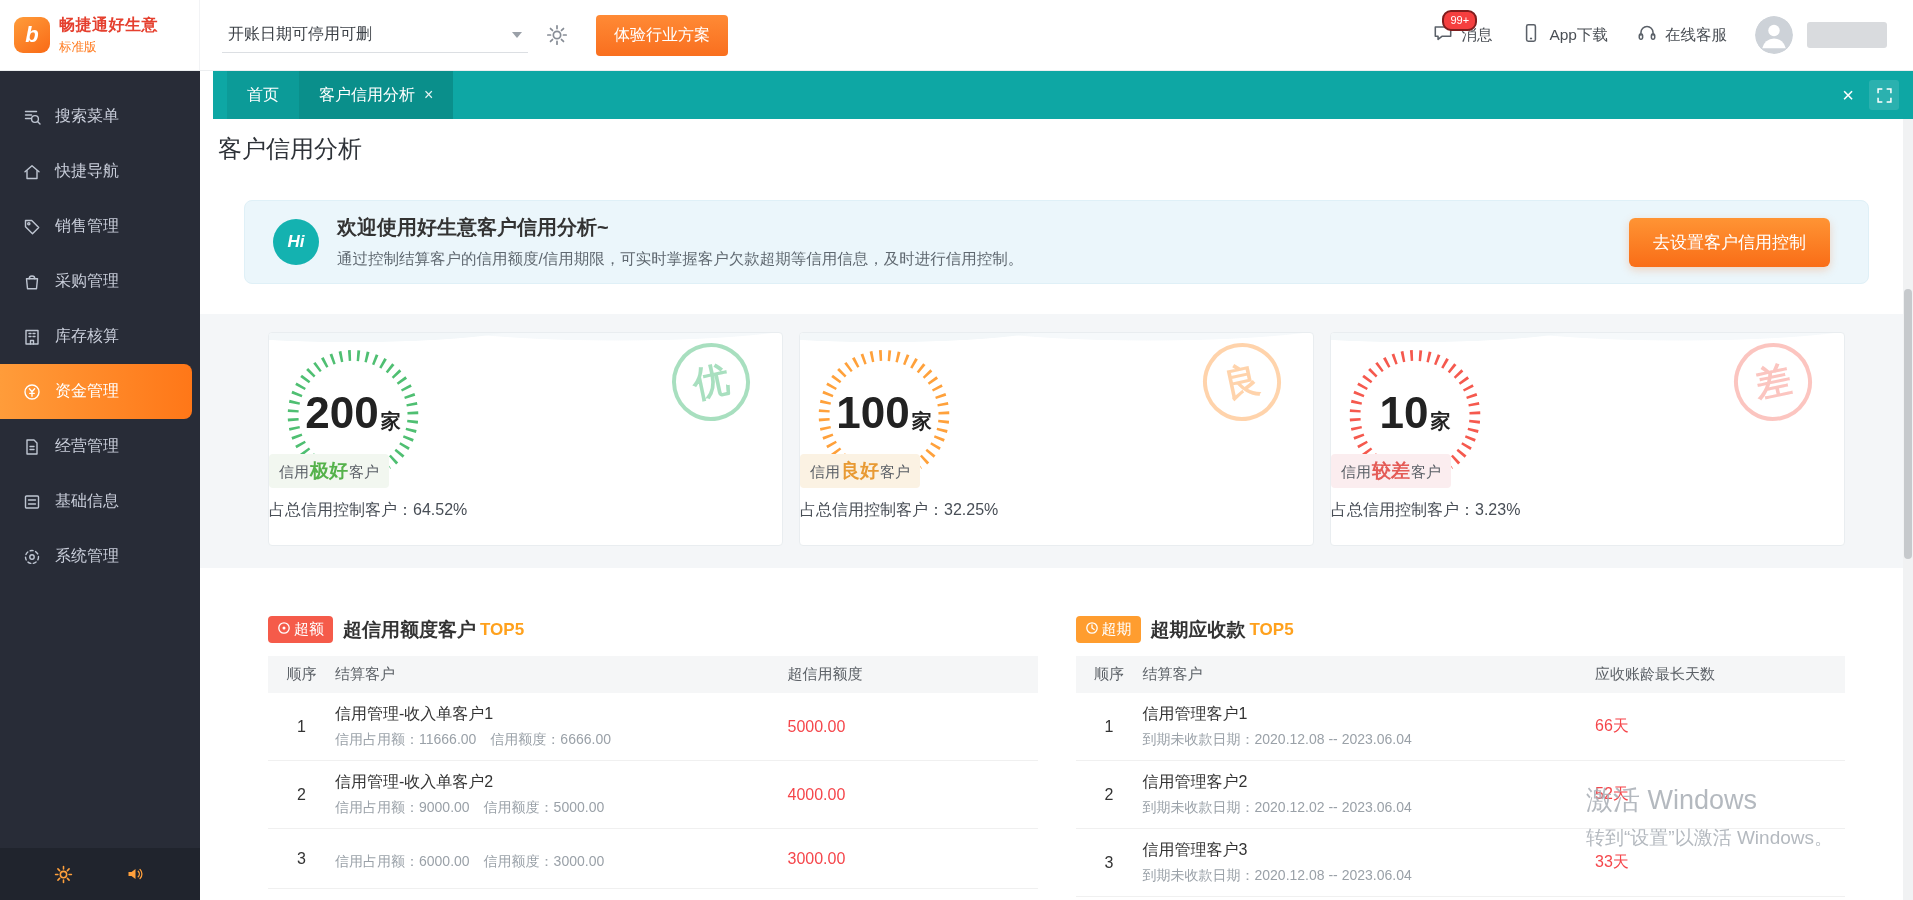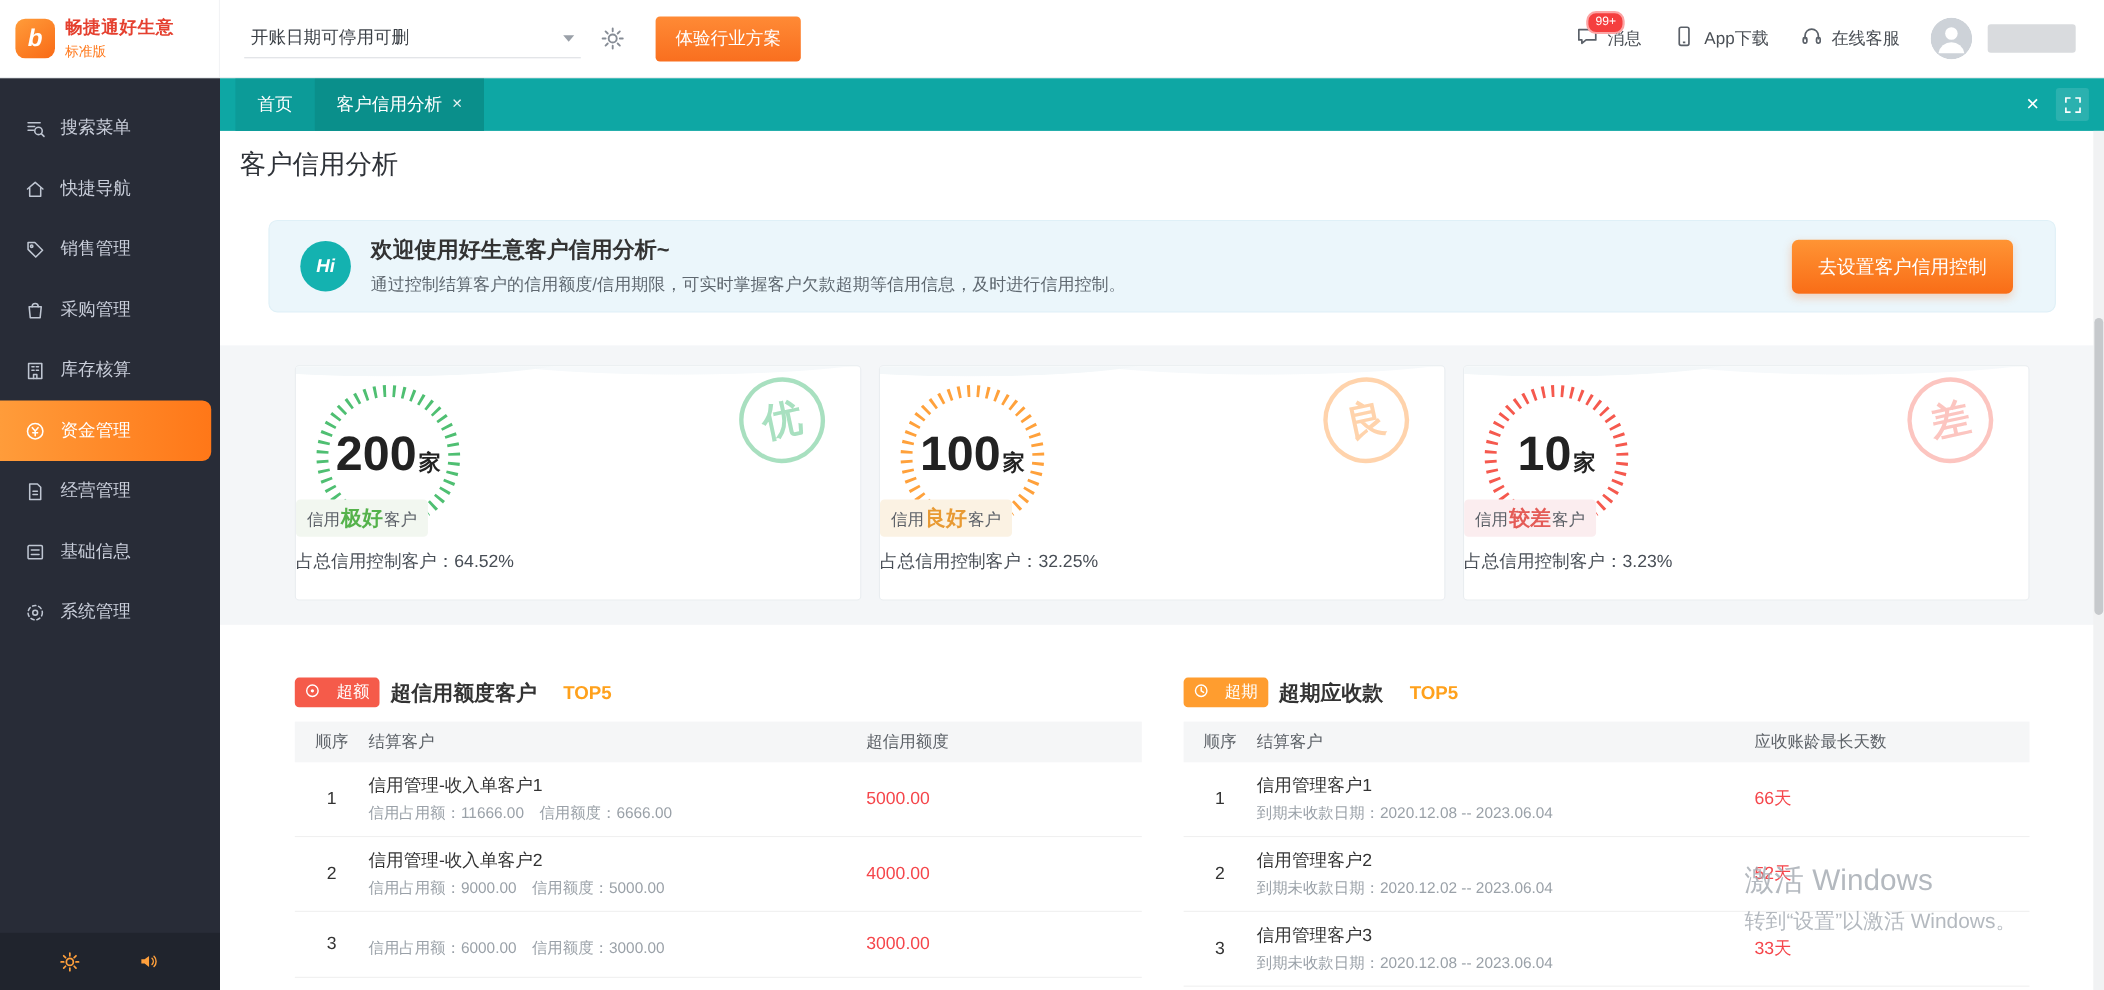--- a/index.html
+++ b/index.html
@@ -12,37 +12,37 @@
   .brand-logo{width:36px;height:36px;border-radius:9px;background:linear-gradient(145deg,#FF9C3A,#F96A16);color:#fff;font-weight:700;font-style:italic;font-size:22px;display:flex;align-items:center;justify-content:center}
   .brand-name{color:#E5402F;font-size:16px;font-weight:700;letter-spacing:.5px}
   .brand-sub{color:#FF7A1E;font-size:12.5px;margin-top:3px}
   .date-select{margin-left:22px;width:306px;height:36px;display:flex;align-items:center;justify-content:space-between;border-bottom:1px solid #DCDFE3;padding:0 6px;font-size:16px;color:#3A3F45;cursor:pointer}
   .caret{width:0;height:0;border-left:5px solid transparent;border-right:5px solid transparent;border-top:6px solid #9AA0A8}
   .top-gear{margin-left:18px;display:flex;align-items:center;cursor:pointer}
   .trial-btn{margin-left:28px;border:none;background:linear-gradient(180deg,#FF8A35,#F96F1F);color:#fff;font-size:16px;padding:10px 18px;border-radius:4px;cursor:pointer}
   .top-right{margin-left:auto;display:flex;align-items:center;gap:28px;padding-right:26px}
   .top-item{display:flex;align-items:center;gap:7px;cursor:pointer}
   .ticon-wrap{position:relative;display:flex;align-items:center}
-  .badge99{position:absolute;top:-12px;left:10px;background:#F53F3F;color:#fff;font-size:11px;line-height:1;padding:3px 6px;border-radius:9px;border:2px solid #fca5a5;white-space:nowrap}
+  .badge99{position:absolute;top:-12px;left:10px;background:#F53F3F;color:#fff;font-size:11px;line-height:1;padding:3px 6px;border-radius:9px;border:2px solid #7f1d1d;white-space:nowrap}
   .tlabel{font-size:15.5px;color:#4A4F55}
   .avatar{width:38px;height:38px;border-radius:50%;overflow:hidden;cursor:pointer;flex:none}
   .redacted{width:80px;height:26px;background:#D9DBDE;border-radius:3px;margin-left:-14px}
 
   
   .sidebar{position:absolute;left:0;top:71px;width:200px;bottom:0;background:#282C37;padding-top:18px;z-index:20}
   .nav-item{height:55px;display:flex;align-items:center;gap:13px;padding-left:22px;color:#C9CEDA;font-size:16px;cursor:pointer}
   .nav-icon{display:flex;align-items:center}
   .nav-icon svg{width:20px;height:20px;fill:none;stroke:#BFC6D2;stroke-width:1.4;stroke-linecap:round;stroke-linejoin:round}
   .nav-item.active{background:linear-gradient(90deg,#FF9C3A,#FF7718);color:#fff;border-radius:0 8px 8px 0;margin-right:8px}
   .nav-item.active svg{stroke:#fff}
   .sidebar-bottom{position:absolute;left:0;right:0;bottom:0;height:52px;background:#20242D;display:flex;align-items:center;justify-content:space-around;padding:0 28px}
   .sb-icon{cursor:pointer;display:flex;align-items:center}
 
   
-  .tabbar{position:absolute;left:200px;top:71px;right:0;height:48px;background:#0EA7A4;display:flex;align-items:stretch;z-index:25}
+  .tabbar{position:absolute;left:213px;top:71px;right:0;height:48px;background:#0EA7A4;display:flex;align-items:stretch;z-index:25}
   .tab{display:flex;align-items:center;gap:9px;padding:0 20px;color:#fff;font-size:16px;cursor:pointer}
   .tab-home{background:#0C9B98;margin-left:14px}
   .tab.active{background:#0A8F8B}
   .tab-close{font-size:16px;opacity:.9;cursor:pointer}
   .tab-actions{margin-left:auto;display:flex;align-items:center;gap:6px;padding-right:14px}
   .taction{width:30px;height:30px;display:flex;align-items:center;justify-content:center;color:#fff;font-size:20px;cursor:pointer;border-radius:3px}
   .taction.alt{background:rgba(255,255,255,.12);font-size:0}
 
   
   .main{position:absolute;left:200px;top:119px;right:0;bottom:0;background:#fff;overflow:hidden}
@@ -73,25 +73,25 @@
   .g-green{background:#F2F7F0}.g-green .grade{color:#55B24B}
   .g-orange{background:#FBF2E3}.g-orange .grade{color:#E89A33}
   .g-red{background:#FBEDEF}.g-red .grade{color:#E45B56}
   .pct{margin-top:12px;font-size:16px;color:#484E56}
   .stamp{position:absolute;top:10px;right:32px;width:78px;height:78px;border:4px solid currentColor;border-radius:50%;display:flex;align-items:center;justify-content:center;font-size:36px;font-weight:700;transform:rotate(-12deg);opacity:.55}
   .s-green{color:#62C68C}.s-orange{color:#FFB068}.s-red{color:#F9968D}
 
   
   .tables-wrap{padding:48px 68px 0;display:grid;grid-template-columns:1fr 1fr;gap:38px}
   .tbl-head{display:flex;align-items:center}
-  .pill{height:27px;display:inline-flex;align-items:center;gap:15px;padding:0 9px;border-radius:4px;color:#fff;font-size:15px}
+  .pill{height:27px;display:inline-flex;align-items:center;gap:3px;padding:0 9px;border-radius:4px;color:#fff;font-size:15px}
   .pill.red{background:#F55B4A}
   .pill.orange{background:#FF9D2F}
   .tbl-title{font-size:19px;font-weight:700;color:#333;margin-left:10px}
-  .top5{font-size:17px;font-weight:700;color:#FFA11C;margin-left:24px}
+  .top5{font-size:17px;font-weight:700;color:#FFA11C;margin-left:4px}
   .tbl{margin-top:13px}
   .tbl-header{display:grid;grid-template-columns:67px 1fr 250px;background:#F5F6F7;height:37px;align-items:center;font-size:15px;color:#5C6167}
   .th.thc{text-align:center}
   .row{display:grid;grid-template-columns:67px 1fr 250px;align-items:center;padding:11px 0;border-bottom:1px solid #F0F0F0;min-height:60px}
   .row-no{text-align:center;font-size:16px;color:#333}
   .c-main{display:flex;flex-direction:column;padding-right:10px}
   .c-name{font-size:16px;color:#333}
   .c-detail{font-size:14px;color:#9AA1A8;margin-top:6px}
   .c-value{font-size:16px;color:#F5464B}
 

